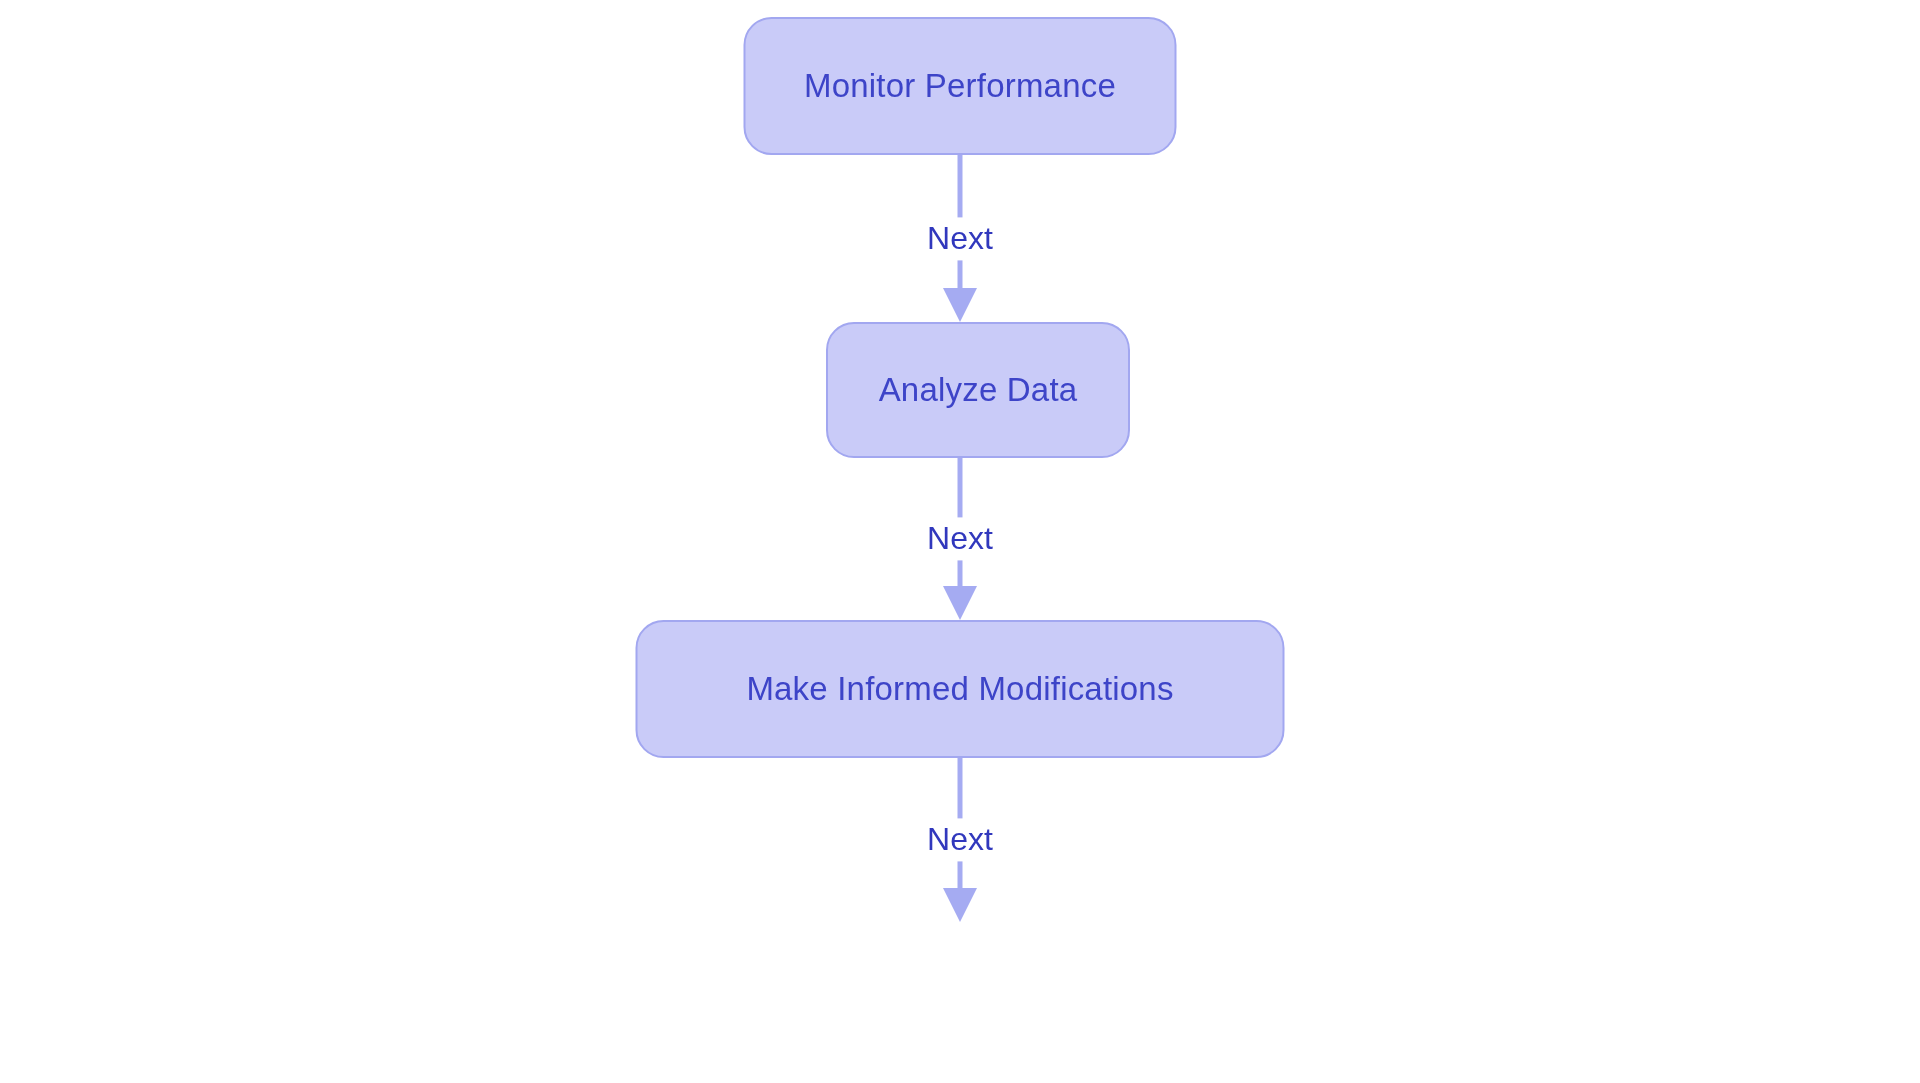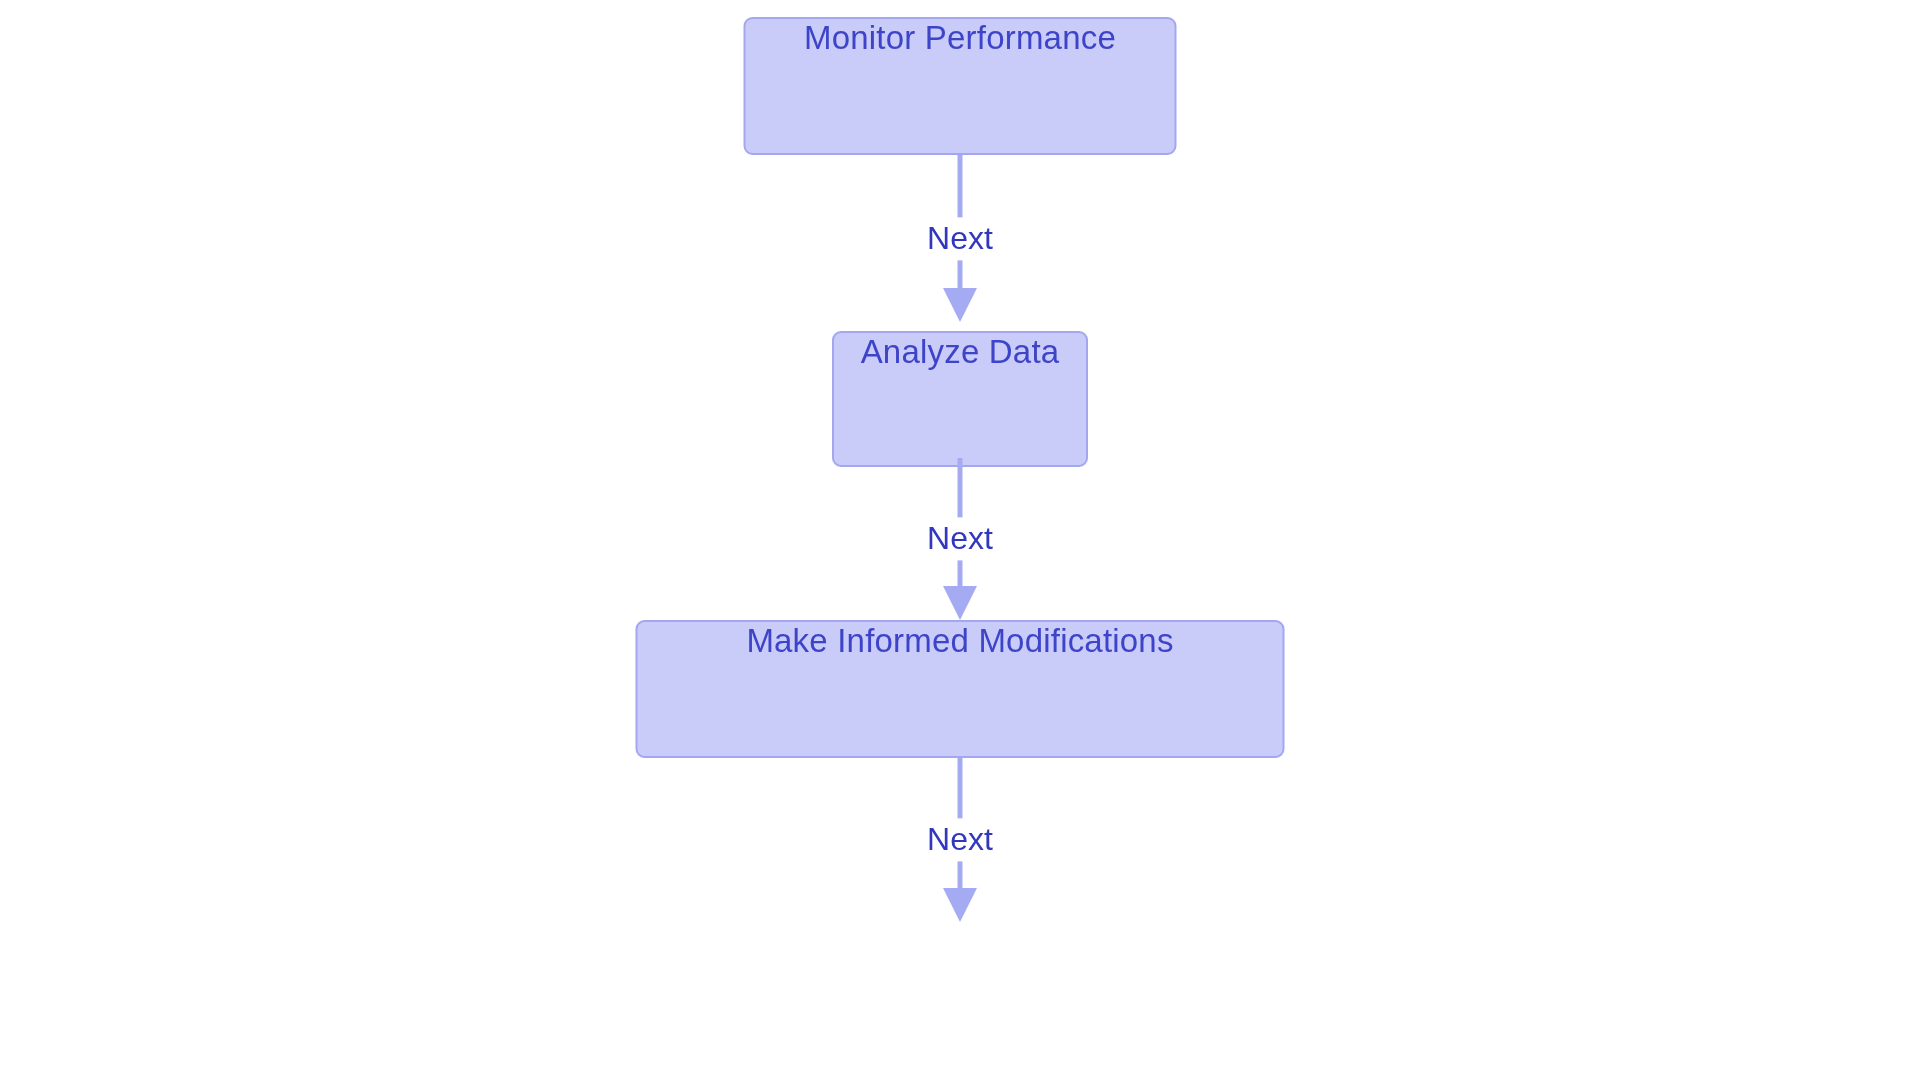--- a/index.html
+++ b/index.html
@@ -13,33 +13,34 @@
     height: 1083px;
     background: var(--background, #ffffff);
     font-family: "Liberation Sans", sans-serif;
     overflow: hidden;
   }
   .node {
     position: absolute;
     left: 50%;
     transform: translateX(-50%);
     height: 138px;
-    border-radius: 9px;
+    border-radius: 28px;
     background: var(--node-fill, #c9cbf8);
     border: 2px solid var(--node-border, #a2a7f0);
     box-sizing: border-box;
     display: flex;
+    align-items: center;
     justify-content: center;
     color: var(--node-text, #3d44c8);
     font-size: 33px;
     letter-spacing: 0.2px;
     white-space: nowrap;
   }
   .node-1 { top: 17px;  width: 433px; }
-  .node-2 { top: 331px; width: 256px; height: 136px; }
+  .node-2 { top: 322px; width: 304px; height: 136px; margin-left: 18px; }
   .node-3 { top: 620px; width: 649px; }
 
   .edge {
     position: absolute;
     left: 50%;
     transform: translateX(-50%);
     width: 140px;
   }
   .edge-1 { top: 155px; height: 167px; }
   .edge-2 { top: 458px; height: 162px; }

